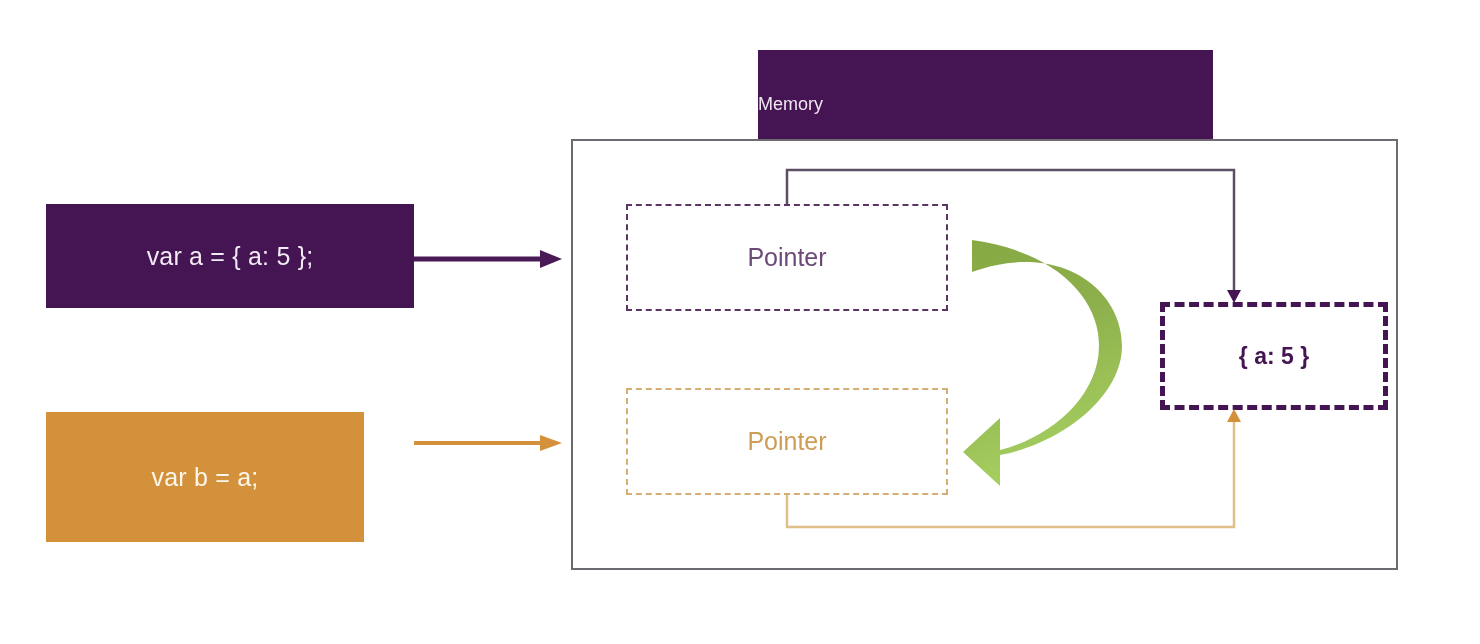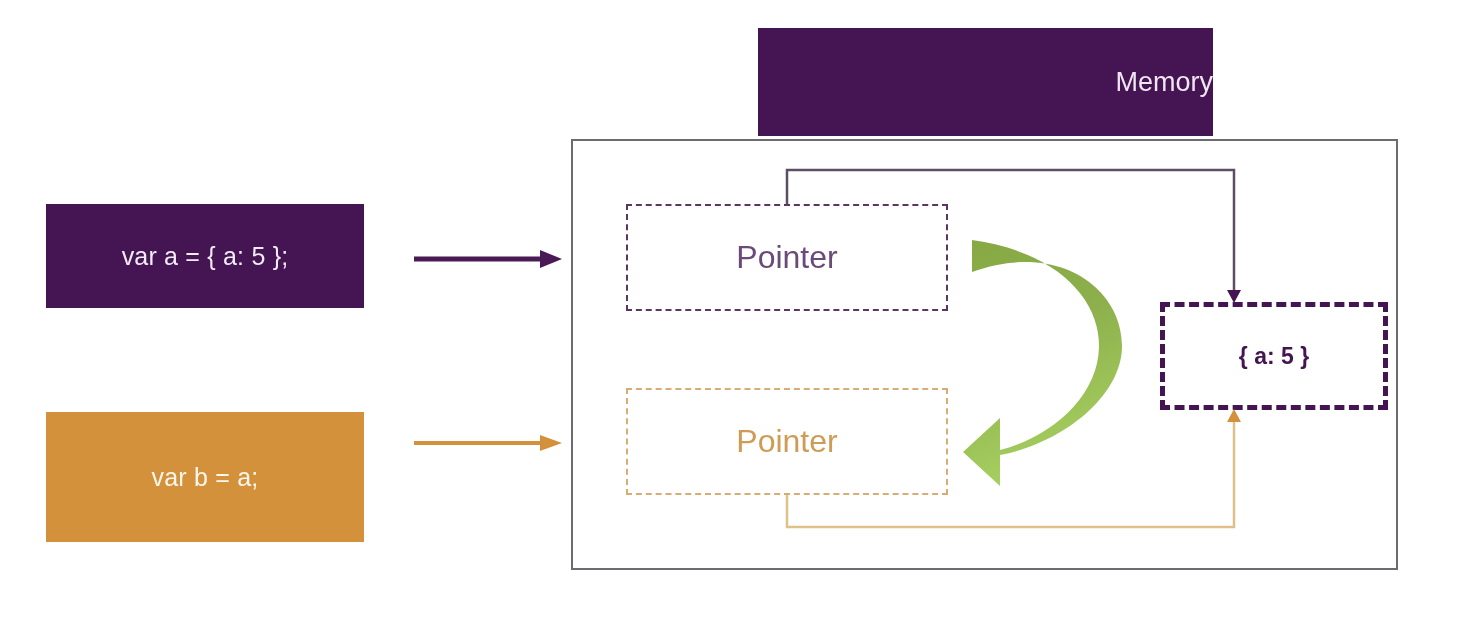--- a/index.html
+++ b/index.html
@@ -24,64 +24,64 @@
     display: flex;
     align-items: center;
     justify-content: center;
     font-size: 25px;
     letter-spacing: .2px;
     color: #f2eaf4;
     box-sizing: border-box;
   }
   #code-box-a {
     left: 46px;  top: 204px;
-    width: 318px; height: 104px;
+    width: 368px; height: 104px;
     background: #441552;
   }
   #code-box-b {
     left: 46px;  top: 412px;
     width: 318px; height: 130px;
     background: #d4913c;
     color: #fdf6ec;
   }
 
   
   .flat-arrow { position: absolute; }
   #arrow-a { left: 414px; top: 244px; width: 148px; height: 30px; }
   #arrow-b { left: 414px; top: 428px; width: 148px; height: 30px; }
 
   
   #memory-header {
     position: absolute;
-    left: 758px; top: 28px;
+    left: 758px; top: 50px;
     width: 455px; height: 108px;
     background: #441552;
     display: flex;
     align-items: center;
-    justify-content: flex-end;
+    justify-content: flex-start;
     color: #efe6f2;
-    font-size: 27px;
+    font-size: 18px;
     box-sizing: border-box;
   }
   #memory-body {
     position: absolute;
     left: 571px; top: 139px;
     width: 827px; height: 431px;
     background: #ffffff;
     border: 2px solid #6d6a72;
     box-sizing: border-box;
   }
 
   
   .pointer-box {
     position: absolute;
     display: flex;
     align-items: center;
     justify-content: center;
-    font-size: 32px;
+    font-size: 25px;
     box-sizing: border-box;
     background: transparent;
   }
   #pointer-box-a {
     left: 626px; top: 204px;
     width: 322px; height: 107px;
     border: 2px dashed #5c3663;
     color: #6b4a77;
   }
   #pointer-box-b {

